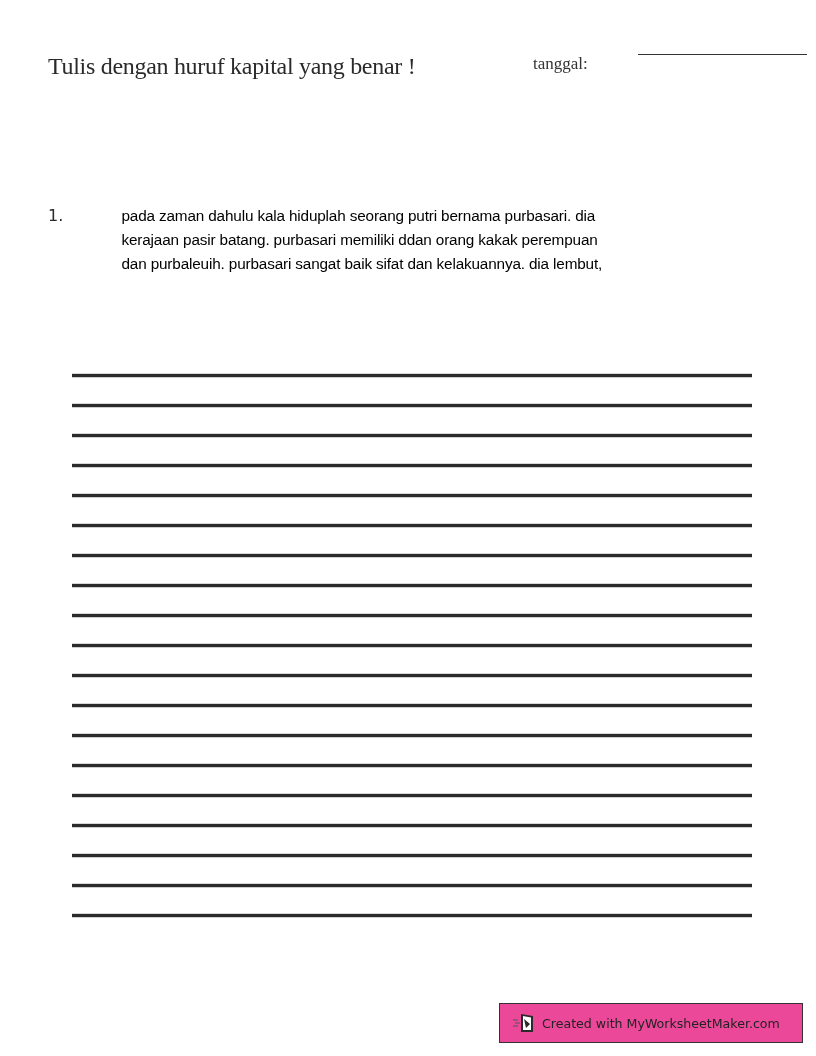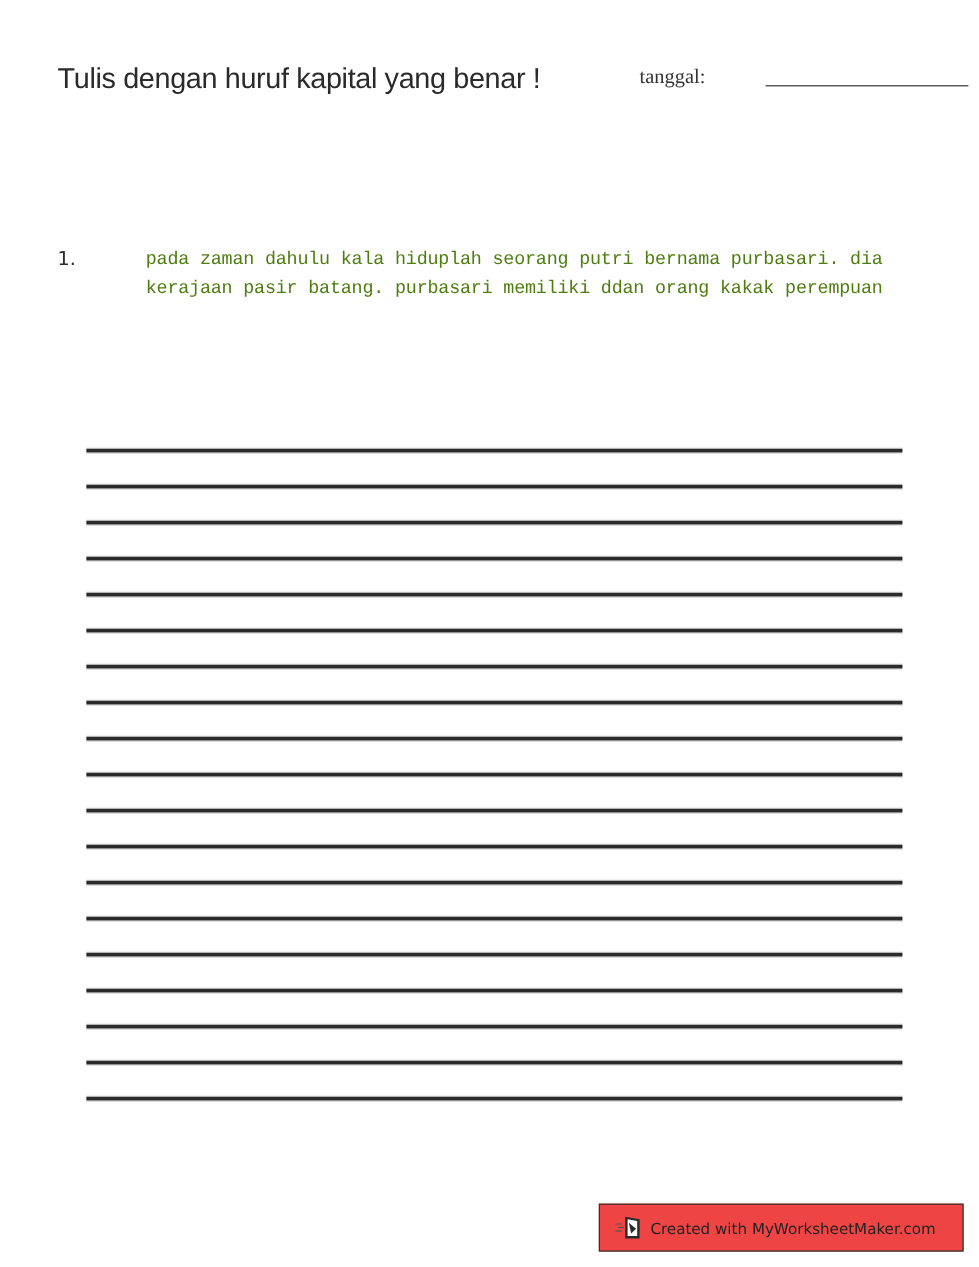--- a/index.html
+++ b/index.html
@@ -13,34 +13,34 @@
       position: relative;
       overflow: hidden;
       color: #2a2a2a;
       font-family: "DejaVu Sans", sans-serif;
     }
     .title {
       position: absolute;
       left: 48px;
       top: 50px;
       width: 430px;
-      font-family: Liberation Sans, sans-serif;
+      font-family: Liberation Serif, serif;
       font-size: 24px;
       line-height: 32px;
       color: #2a2a2a;
       font-weight: normal;
       letter-spacing: -0.3px;
       margin: 0;
     }
     .date-block {
       position: absolute;
       left: 533px;
       top: 54px;
       display: flex;
-      align-items: flex-end;
+      align-items: flex-start;
       gap: 44px;
     }
     .date-label {
       font-family: "Liberation Serif", serif;
       font-size: 17px;
       color: #333;
       line-height: 20px;
     }
     .date-line {
       display: inline-block;
@@ -59,24 +59,24 @@
     }
     .q-number {
       width: 32px;
       font-family: "DejaVu Sans", sans-serif;
       font-size: 16px;
       line-height: 24px;
       color: #2a2a2a;
     }
     .q-text {
       width: 690px;
-      font-family: Liberation Mono, monospace;
+      font-family: Liberation Sans, sans-serif;
       font-size: 15.3px;
       line-height: 24px;
-      color: #4d7c0f;
+      color: #000000;
       letter-spacing: -0.15px;
       margin-left: 43px;
     }
     .q-text .ln {
       display: block;
       white-space: nowrap;
     }
     .lines {
       position: absolute;
       left: 72px;
@@ -93,21 +93,21 @@
       position: absolute;
       left: 499px;
       top: 1003px;
       width: 304px;
       height: 40px;
       border: 1.5px solid #333;
       box-sizing: border-box;
       display: flex;
       align-items: center;
       padding-left: 12px;
-      background: #ef4444;
+      background: #ec4899;
     }
     .badge-icon {
       width: 24px;
       height: 22px;
       margin-right: 6px;
       display: inline-block;
     }
     .badge-text {
       font-family: "DejaVu Sans", sans-serif;
       font-size: 12.6px;
@@ -123,20 +123,21 @@
 <div class="date-block">
   <span class="date-label">tanggal:</span>
   <span class="date-line"></span>
 </div>
 
 <div class="question">
   <div class="q-number">1.</div>
   <div class="q-text">
     <span class="ln">pada zaman dahulu kala hiduplah seorang putri bernama purbasari. dia</span>
     <span class="ln">kerajaan pasir batang. purbasari memiliki ddan orang kakak perempuan</span>
+    <span class="ln">dan purbaleuih. purbasari sangat baik sifat dan kelakuannya. dia lembut,</span>
   </div>
 </div>
 
 <div class="lines" id="answer-lines">
     <div class="write-line"></div>
     <div class="write-line"></div>
     <div class="write-line"></div>
     <div class="write-line"></div>
     <div class="write-line"></div>
     <div class="write-line"></div>

